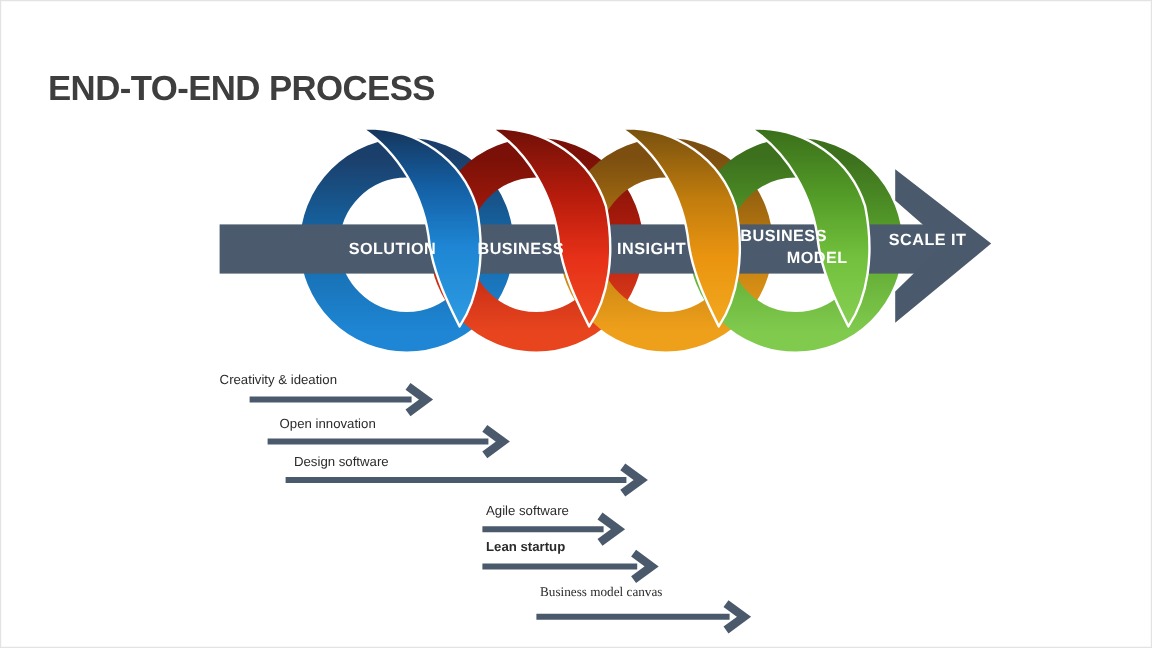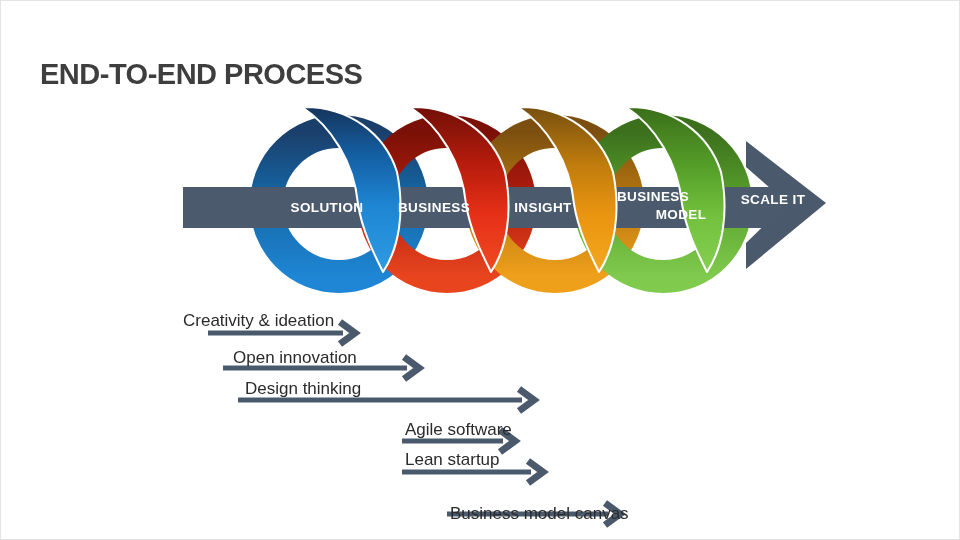--- a/index.html
+++ b/index.html
@@ -18,21 +18,21 @@
   }
   .diagram-svg{position:absolute;left:0;top:0;width:960px;height:540px;}
   .stage-label{
     position:absolute;transform:translate(-50%,-50%);
     color:#ffffff;font-size:13.5px;font-weight:700;letter-spacing:.4px;
     white-space:nowrap;text-align:center;line-height:18px;
   }
   .stage-label.two-line{white-space:normal;width:90px;}
   .anno-label{
     position:absolute;
-    color:#2b2b2b;font-size:17px;font-weight:400;
+    color:#2b2b2b;font-size:11px;font-weight:400;
     white-space:nowrap;
   }
 </style>
 </head>
 <body>
 
 <div class="slide">
 
   <div class="title">END-TO-END PROCESS</div>
 
@@ -131,18 +131,18 @@
 
   <div class="stage-label" style="left:327px;top:208px;">SOLUTION</div>
   <div class="stage-label" style="left:434px;top:208px;">BUSINESS</div>
   <div class="stage-label" style="left:543px;top:208px;">INSIGHT</div>
   <div class="stage-label two-line" style="left:653px;top:197px;">BUSINESS</div>
   <div class="stage-label two-line" style="left:681px;top:215px;">MODEL</div>
   <div class="stage-label" style="left:773px;top:200px;">SCALE IT</div>
 
   <div class="anno-label" style="left:183px;top:311px;">Creativity &amp; ideation</div>
   <div class="anno-label" style="left:233px;top:348px;">Open innovation</div>
-  <div class="anno-label" style="left:245px;top:379px;">Design thinking</div>
+  <div class="anno-label" style="left:245px;top:379px;">Design software</div>
   <div class="anno-label" style="left:405px;top:420px;text-align:right;">Agile software</div>
-  <div class="anno-label" style="left:405px;top:450px;">Lean startup</div>
-  <div class="anno-label" style="left:450px;top:504px;">Business model canvas</div>
+  <div class="anno-label" style="left:405px;top:450px;font-weight:bold;">Lean startup</div>
+  <div class="anno-label" style="left:450px;top:488px;font-family:Liberation Serif, serif;">Business model canvas</div>
 
 </div>
 
 </body></html>

